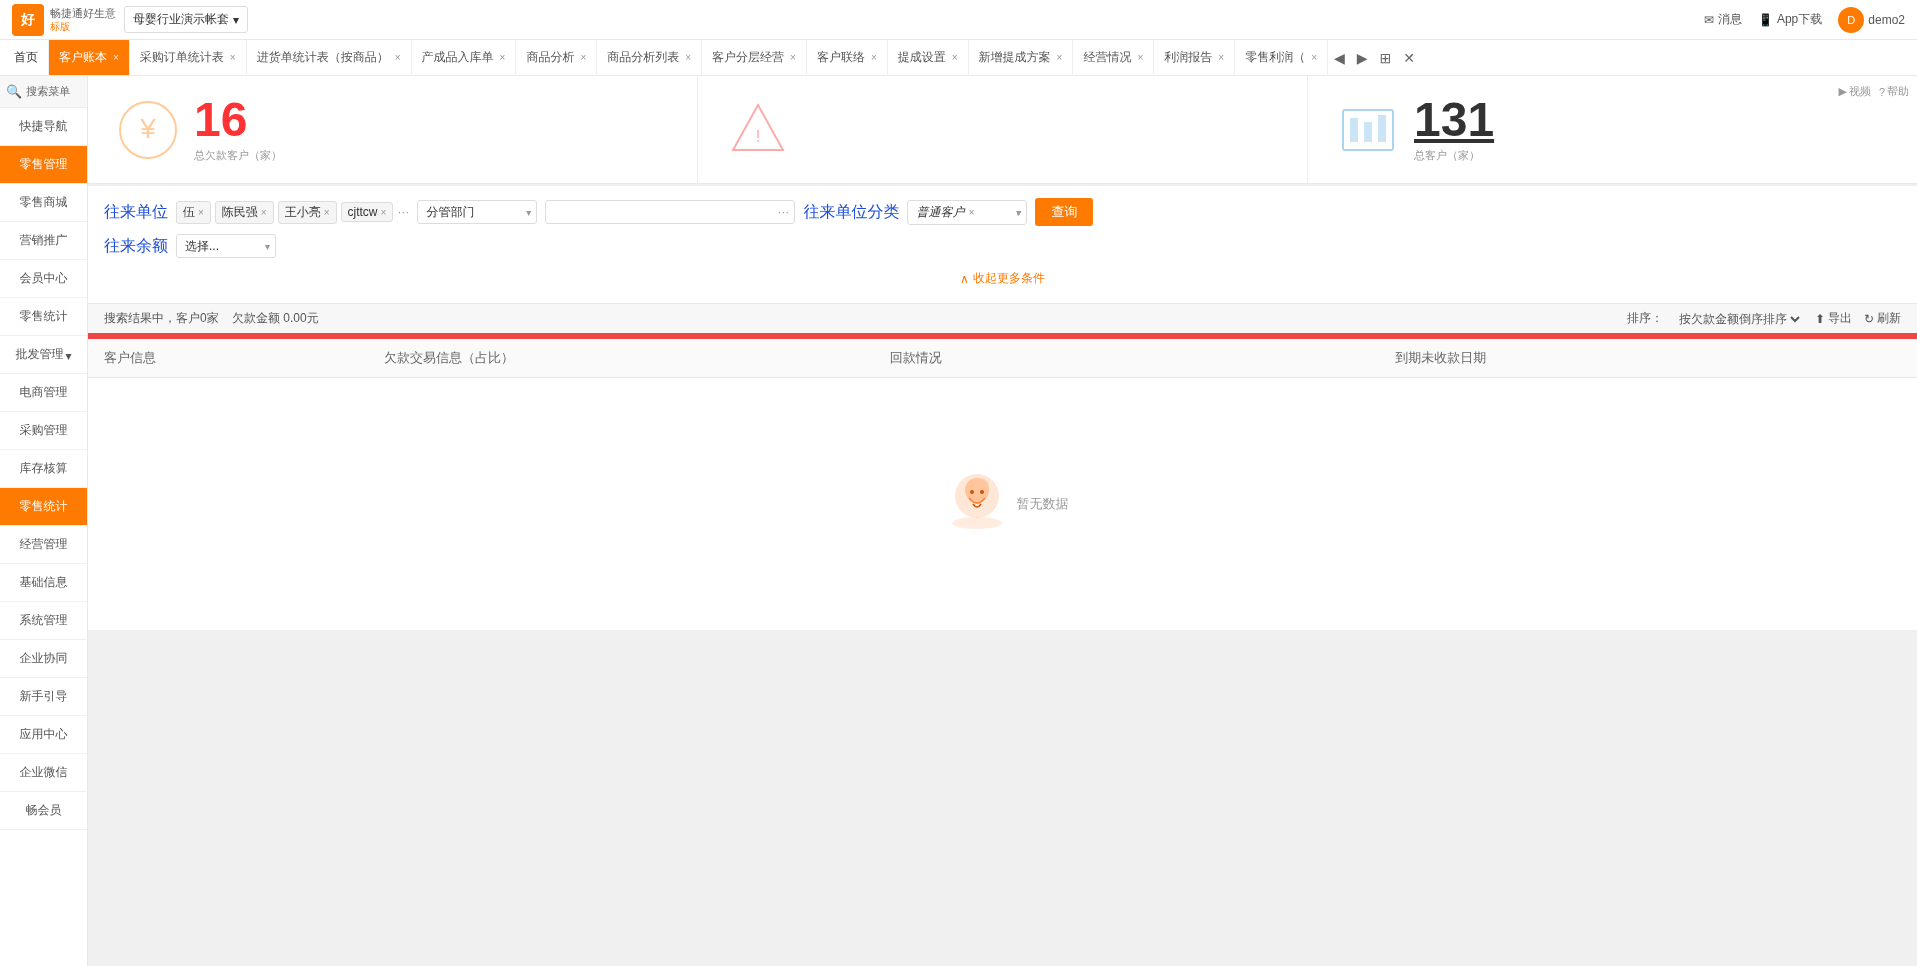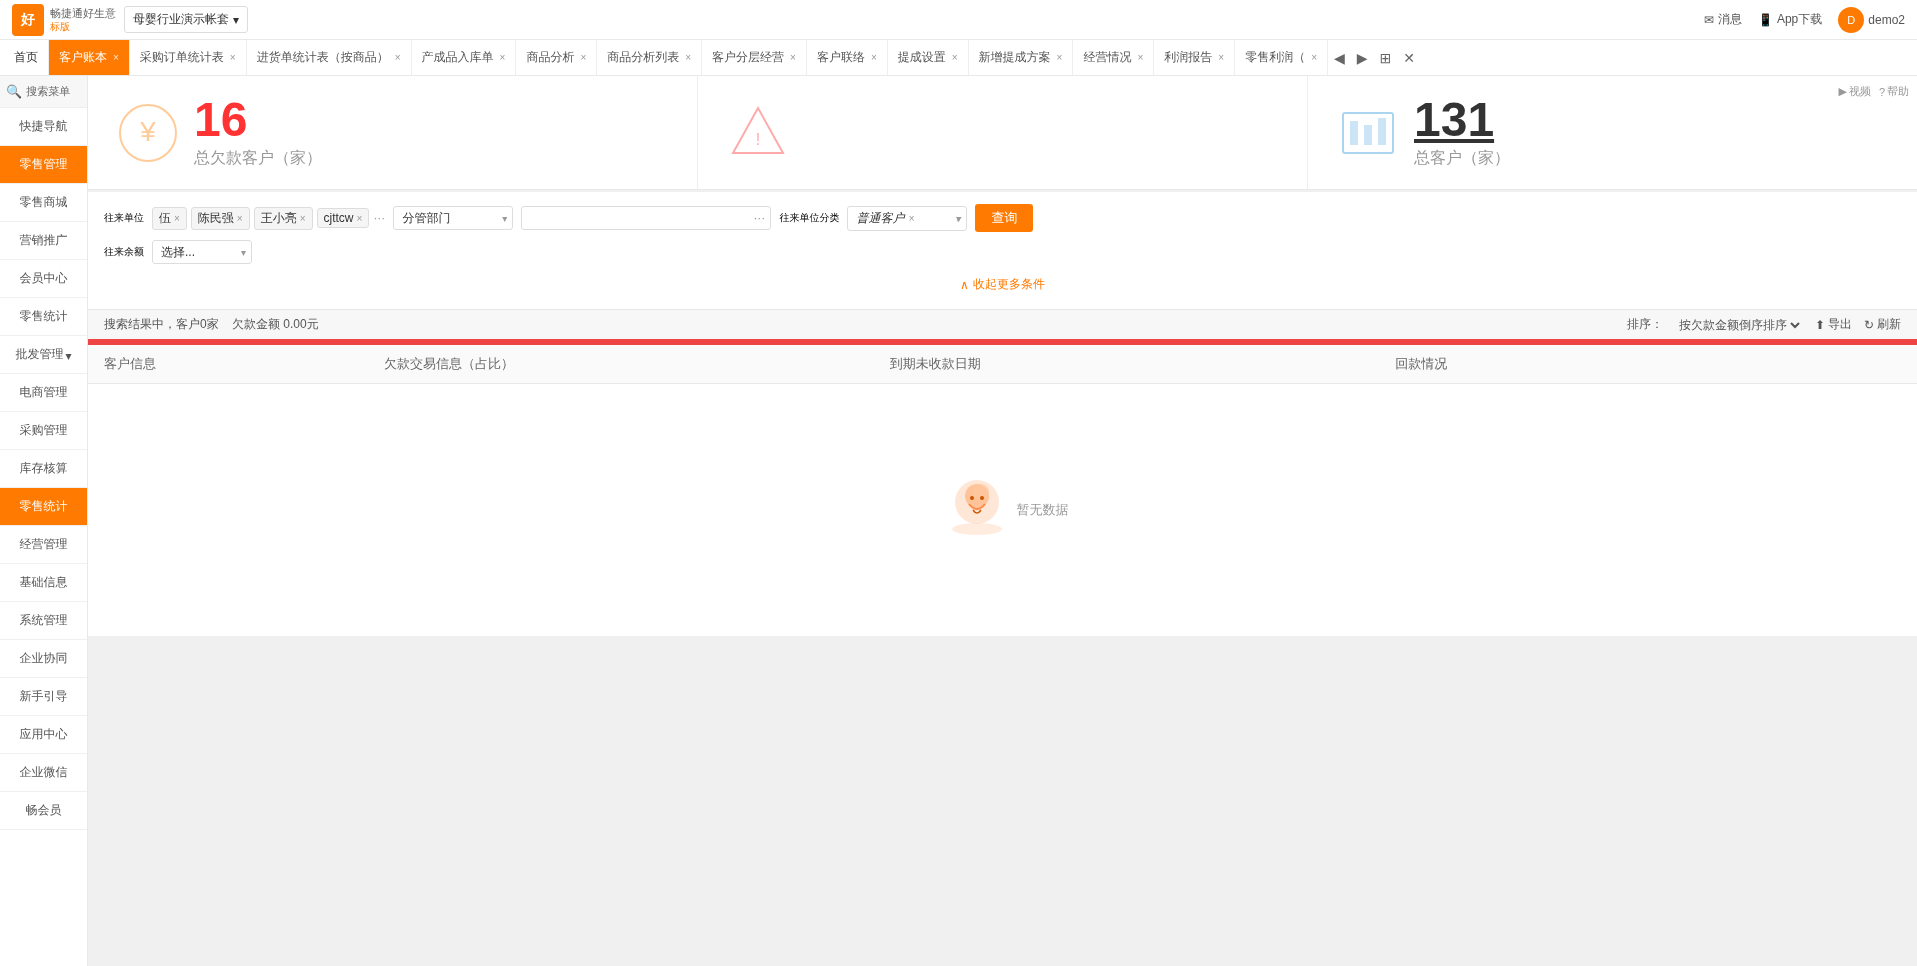--- a/index.html
+++ b/index.html
@@ -111,33 +111,33 @@
       border-right: 1px solid #eee;
       position: relative;
     }
     .stat-card:last-child { border-right: none; }
     .stat-icon { width: 60px; height: 60px; display: flex; align-items: center; justify-content: center; }
     .stat-icon svg { width: 60px; height: 60px; }
     .stat-info { flex: 1; }
     .stat-number { font-size: 48px; font-weight: bold; color: #ff3333; line-height: 1; }
     .stat-number.negative { color: #ff3333; }
     .stat-number.black { color: #333; text-decoration: underline; }
-    .stat-label { font-size: 16px; color: #999; margin-top: 4px; }
+    .stat-label { font-size: 11px; color: #999; margin-top: 4px; }
     .stat-card-actions { position: absolute; top: 8px; right: 8px; display: flex; gap: 8px; }
     .stat-card-action { font-size: 11px; color: #999; cursor: pointer; display: flex; align-items: center; gap: 2px; }
 
     
     .filter-area {
       background: #fff;
       padding: 12px 16px;
       border-bottom: 1px solid #e8e8e8;
       margin-top: 2px;
     }
     .filter-row { display: flex; align-items: center; gap: 8px; margin-bottom: 8px; flex-wrap: wrap; }
-    .filter-label { font-size: 10px; color: #000000; white-space: nowrap; }
+    .filter-label { font-size: 16px; color: #1d4ed8; white-space: nowrap; }
     .filter-tags { display: flex; flex-wrap: wrap; gap: 4px; align-items: center; }
     .filter-tag {
       background: #f5f5f5;
       border: 1px solid #ddd;
       border-radius: 3px;
       padding: 2px 6px;
       font-size: 12px;
       color: #333;
       display: flex;
       align-items: center;
@@ -525,22 +525,22 @@
           <span>↻</span>
           <span>刷新</span>
         </div>
       </div>
     </div>
 
     <div class="data-table">
       <div class="table-header">
         <div class="table-header-cell">客户信息</div>
         <div class="table-header-cell">欠款交易信息（占比）</div>
+        <div class="table-header-cell">回款情况</div>
         <div class="table-header-cell">到期未收款日期</div>
-        <div class="table-header-cell">回款情况</div>
       </div>
 
       <div class="empty-state">
         <div class="empty-icon">
           <svg viewBox="0 0 80 80" xmlns="http://www.w3.org/2000/svg" width="80" height="80">
             <ellipse cx="40" cy="65" rx="25" ry="6" fill="#ffd0b0" opacity="0.4"></ellipse>
             <circle cx="40" cy="38" r="22" fill="#ffd0b0" opacity="0.5"></circle>
             <circle cx="40" cy="32" r="12" fill="#ffb380" opacity="0.7"></circle>
             <circle cx="44" cy="28" r="8" fill="#ffc8a0" opacity="0.6"></circle>
             <path d="M32 40 Q40 50 48 40" stroke="#ff8844" stroke-width="2" fill="none"></path>

